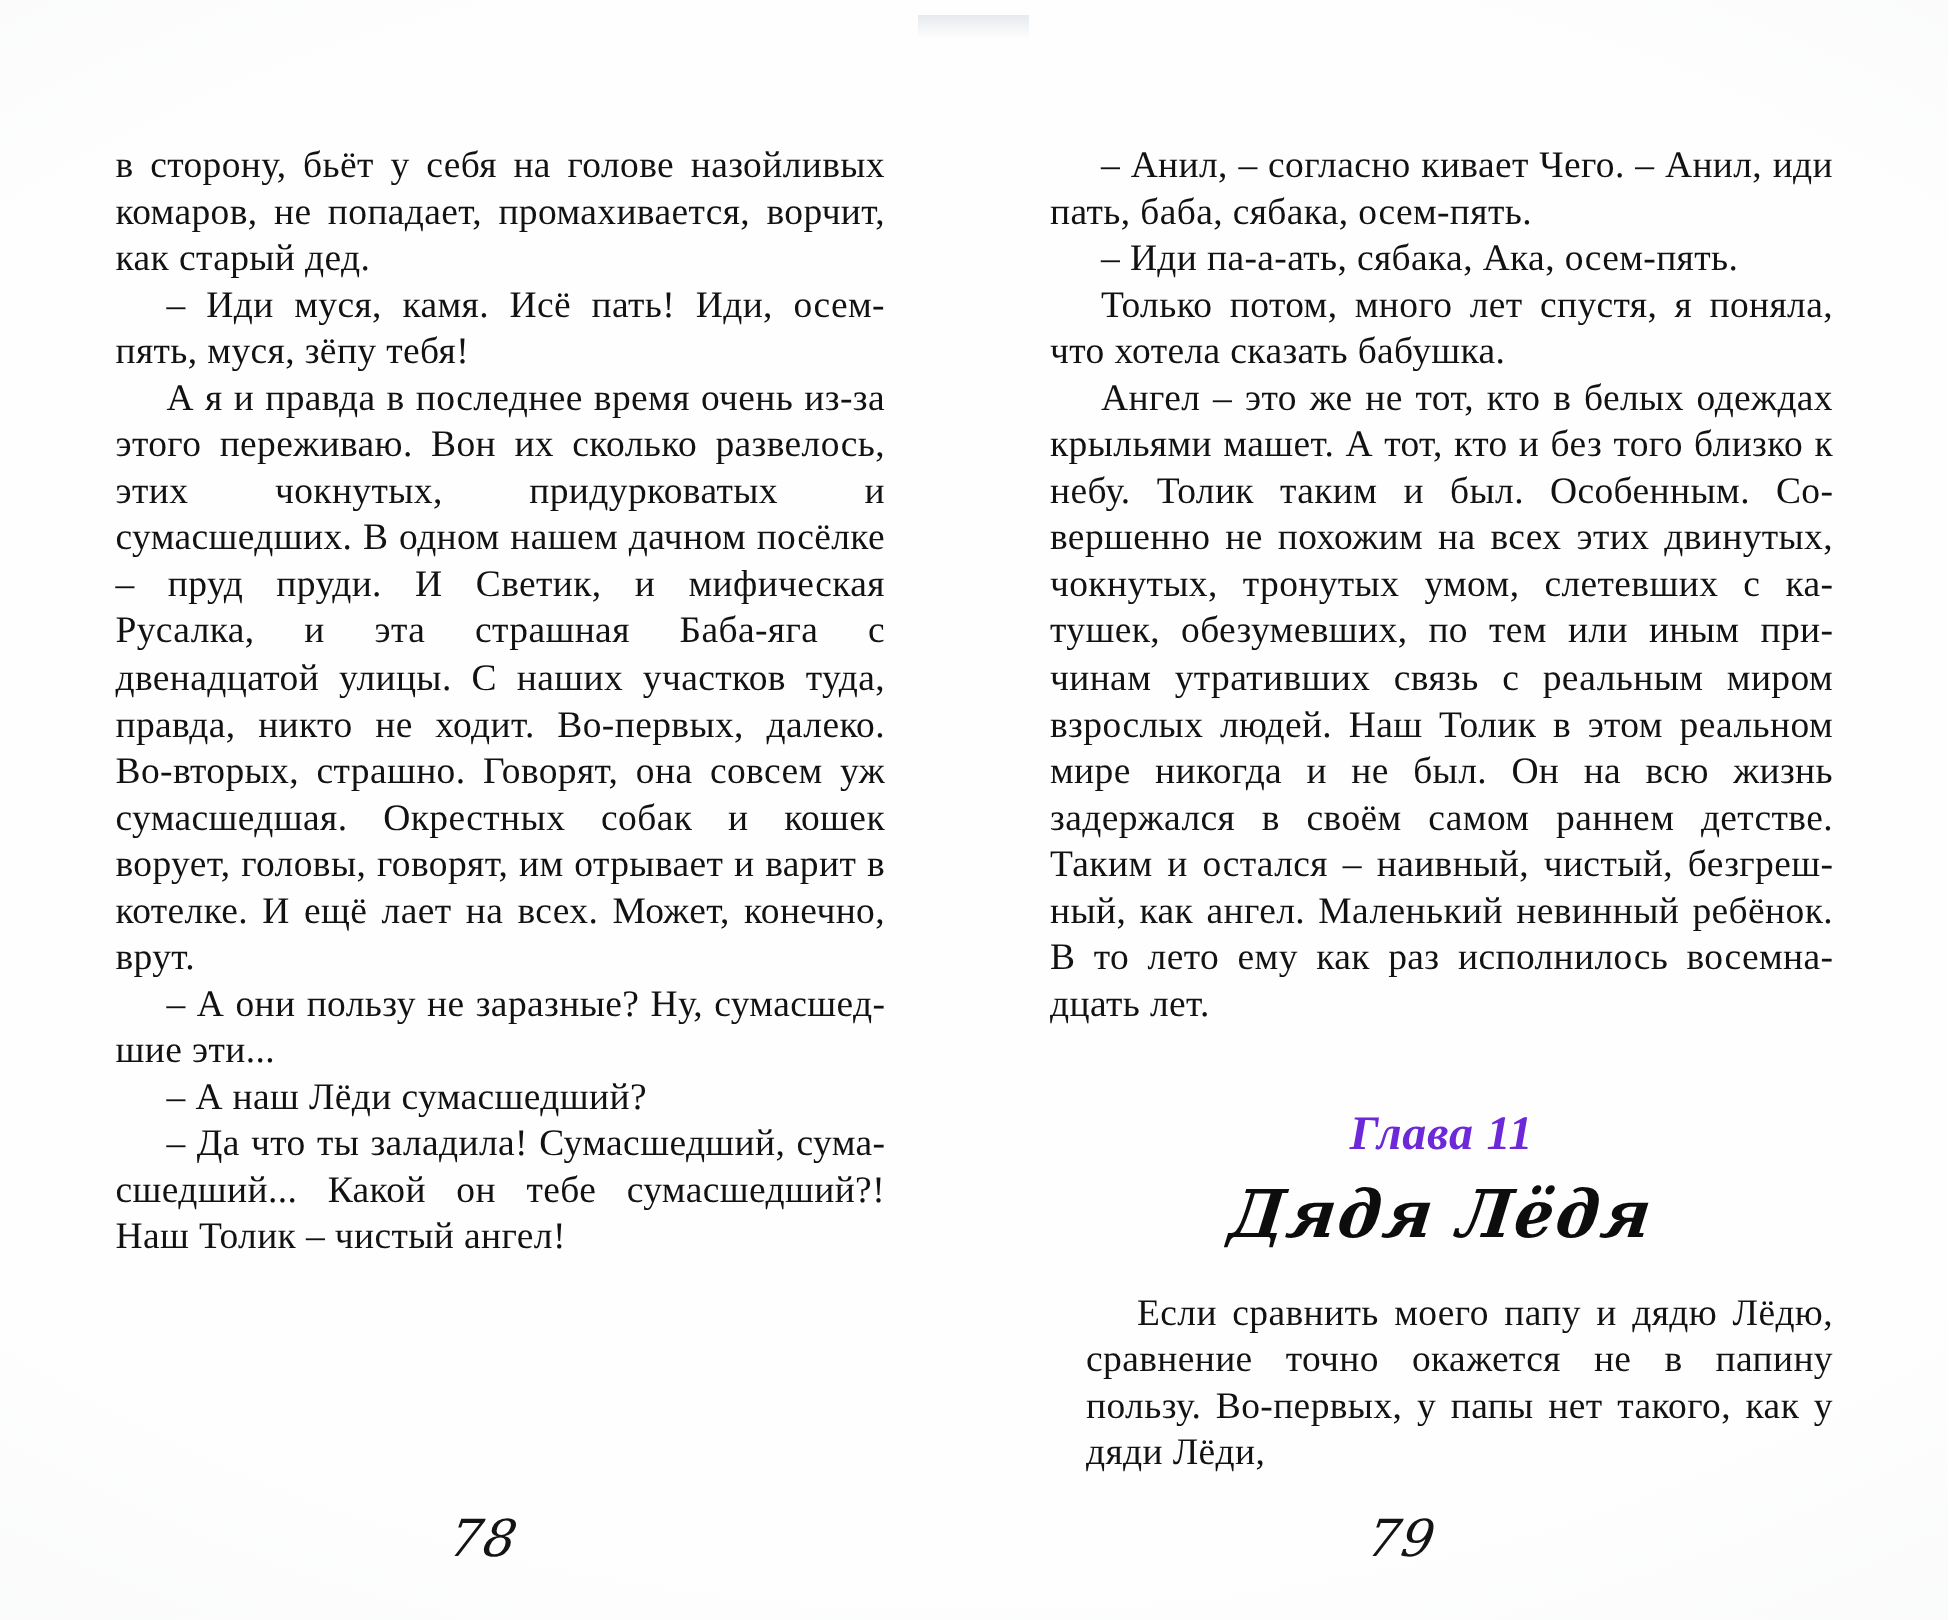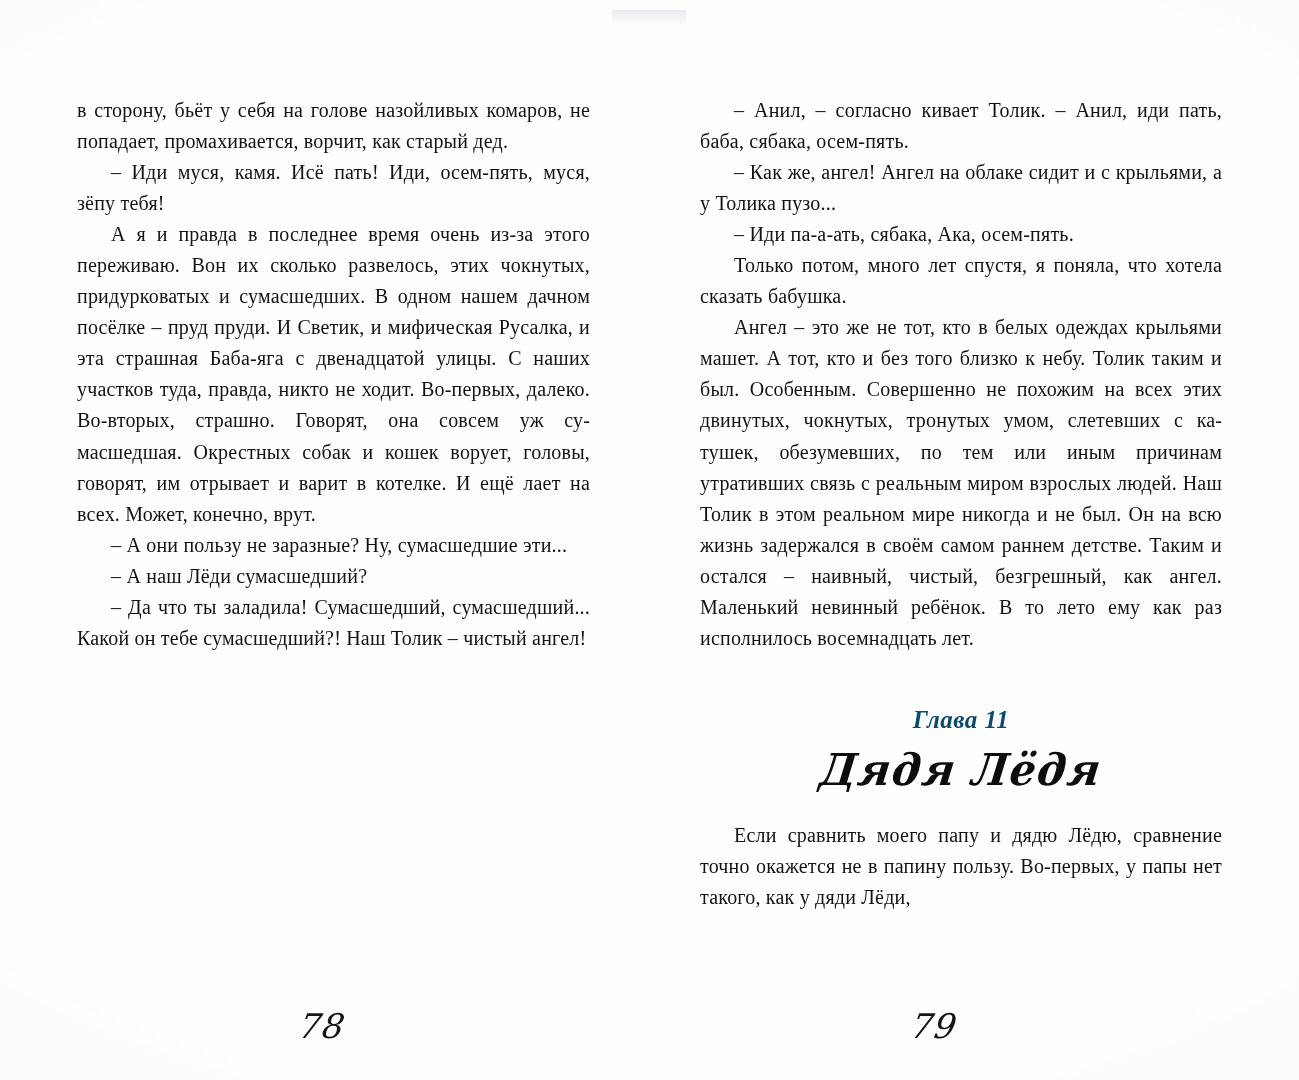--- a/index.html
+++ b/index.html
@@ -39,58 +39,59 @@
     top: 95px;
     width: 513px;
   }
   .page-col.left  { left: 77px; }
   .page-col.right { left: 700px; width: 522px; }
 
   .body-text p {
     margin: 0;
     text-align: justify;
     text-justify: inter-word;
-    font-size: 20px;
+    font-size: 25px;
     line-height: 31.05px;
     letter-spacing: 0.01em;
     text-indent: 34px;
     hyphens: manual;
   }
   .body-text p.cont {
     text-indent: 0;
   }
 
   
   .chapter-head {
     margin-top: 52px;
     text-align: center;
   }
   .chapter-number {
     font-family: "Liberation Serif", "DejaVu Serif", serif;
     font-style: italic;
     font-weight: bold;
-    font-size: 25px;
+    font-size: 32px;
     letter-spacing: 0.5px;
-    color: #0c4a6e;
+    color: #6d28d9;
     margin: 0;
   }
   .chapter-title {
     margin: 12px 0 0 0;
     font-family: "DejaVu Serif", "Liberation Serif", serif;
     font-style: italic;
     font-weight: bold;
     font-size: 41px;
     letter-spacing: 1.5px;
     color: #0d0d0d;
     transform: skewX(-7deg) scaleY(1.07);
     transform-origin: center;
     white-space: nowrap;
   }
   .chapter-after {
     margin-top: 26px;
+    margin-left: 24px;
   }
 
   
   .folio {
     position: absolute;
     bottom: 34px;
     font-family: "DejaVu Serif", "Liberation Serif", serif;
     font-style: italic;
     font-size: 34px;
     color: #141414;
@@ -126,22 +127,21 @@
         <p>– Иди муся, камя. Исё пать! Иди, осем-пять, муся, зёпу тебя!</p>
         <p>А я и правда в последнее время очень из-за этого переживаю. Вон их сколько развелось, этих чокнутых, придурковатых и сумасшедших. В одном нашем дачном посёлке – пруд пруди. И Светик, и мифическая Русалка, и эта страшная Баба-яга с двенадцатой улицы. С наших участков туда, правда, никто не ходит. Во-первых, далеко. Во-вторых, страшно. Говорят, она совсем уж су­масшедшая. Окрестных собак и кошек ворует, головы, говорят, им отрывает и варит в котелке. И ещё лает на всех. Может, конечно, врут.</p>
         <p>– А они пользу не заразные? Ну, сумасшед­шие эти...</p>
         <p>– А наш Лёди сумасшедший?</p>
         <p>– Да что ты заладила! Сумасшедший, сума­сшедший... Какой он тебе сумасшедший?! Наш Толик – чистый ангел!</p>
       </div>
     </div>
 
     <div class="page-col right">
       <div class="body-text">
-        <p>– Анил, – согласно кивает Толик. – Анил, иди пать, баба, сябака, осем-пять.</p>
-        <p>– Как же, ангел! Ангел на облаке сидит и с крыльями, а у Толика пузо...</p>
+        <p>– Анил, – согласно кивает Чего. – Анил, иди пать, баба, сябака, осем-пять.</p>
         <p>– Иди па-а-ать, сябака, Ака, осем-пять.</p>
         <p>Только потом, много лет спустя, я поняла, что хотела сказать бабушка.</p>
         <p>Ангел – это же не тот, кто в белых одеждах крыльями машет. А тот, кто и без того близко к небу. Толик таким и был. Особенным. Со­вершенно не похожим на всех этих двинутых, чокнутых, тронутых умом, слетевших с ка­тушек, обезумевших, по тем или иным при­чинам утративших связь с реальным миром взрослых людей. Наш Толик в этом реаль­ном мире никогда и не был. Он на всю жизнь задержался в своём самом раннем детстве. Таким и остался – наивный, чистый, безгреш­ный, как ангел. Маленький невинный ребёнок. В то лето ему как раз исполнилось восемна­дцать лет.</p>
       </div>
 
       <div class="chapter-head">
         <p class="chapter-number">Глава 11</p>
         <p class="chapter-title">Дядя Лёдя</p>
       </div>
 

